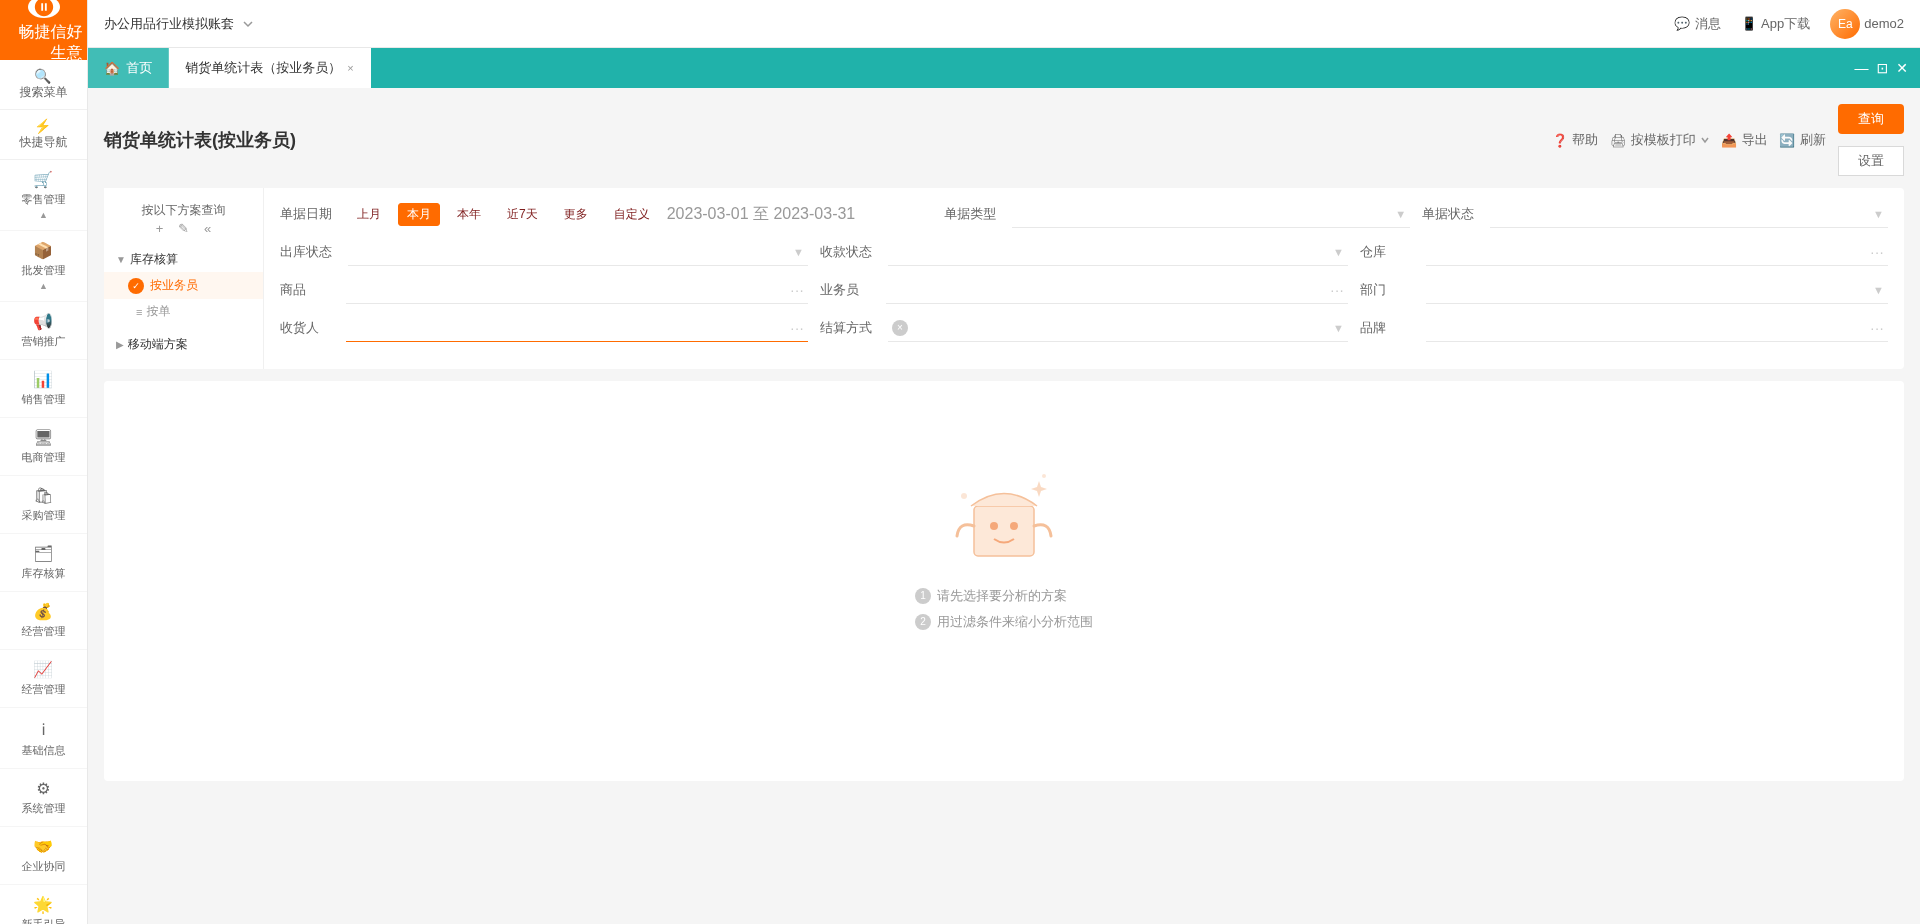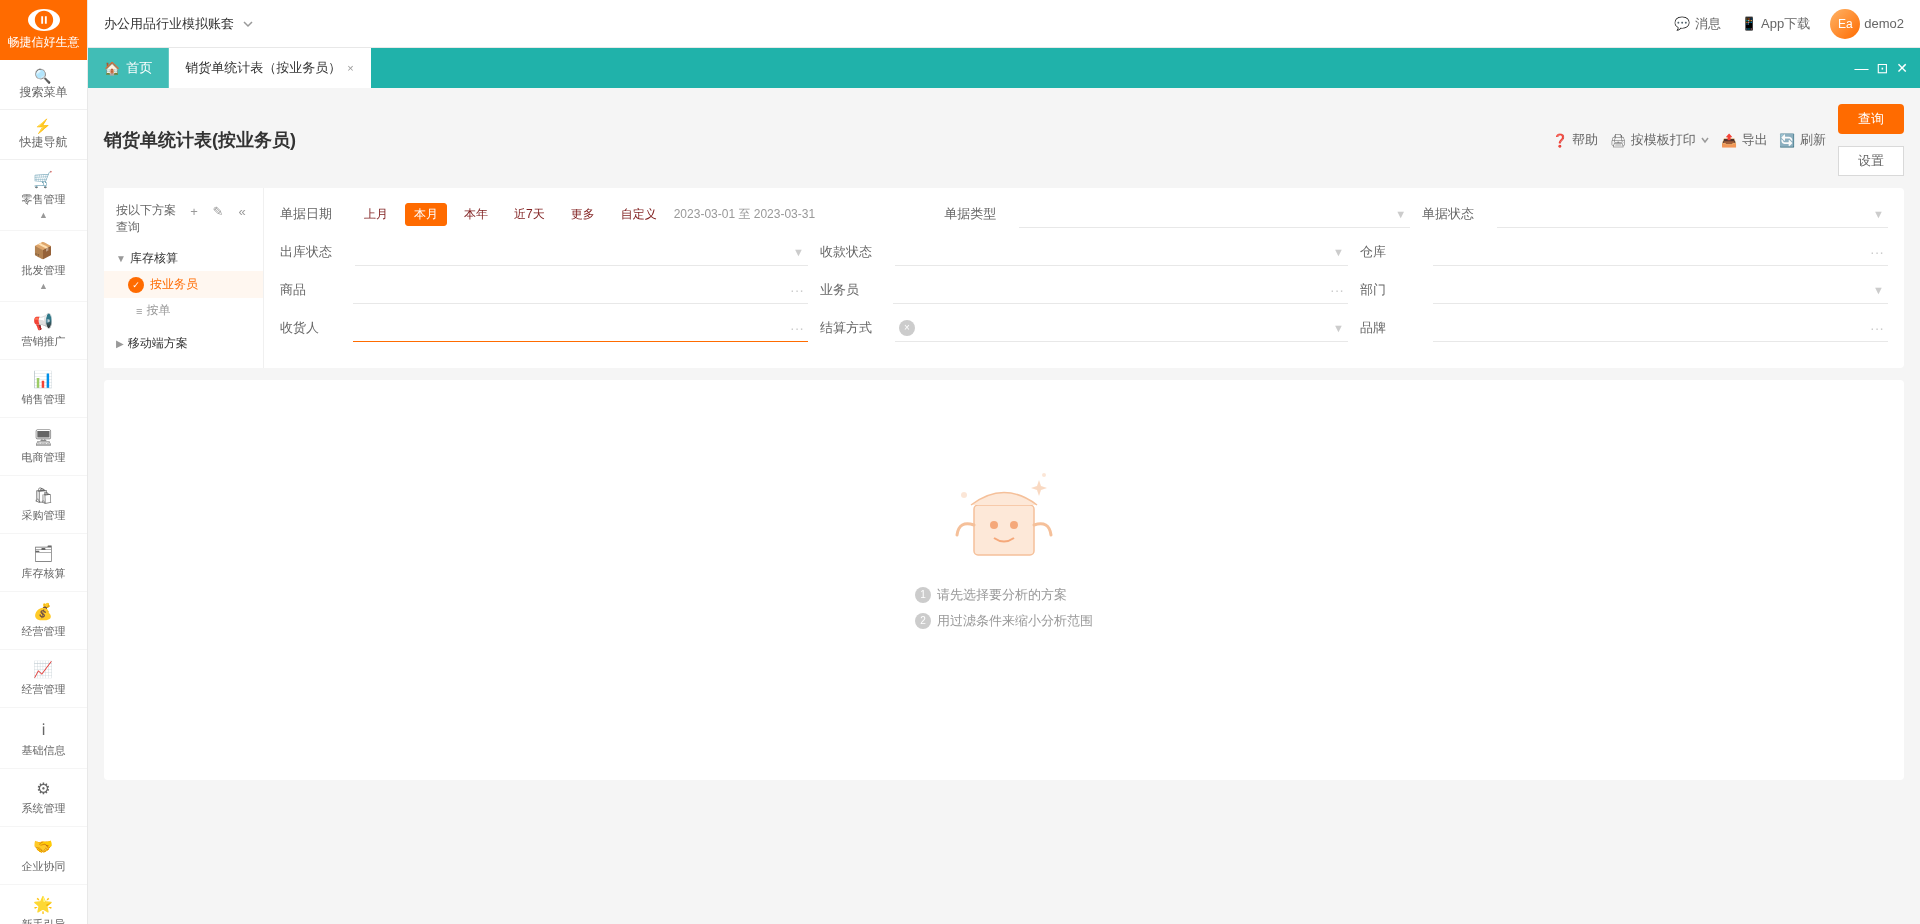--- a/index.html
+++ b/index.html
@@ -219,24 +219,26 @@
     }
     .scheme-panel {
       width: 160px;
       background: #fff;
       border-right: 1px solid #f0f0f0;
       flex-shrink: 0;
       padding: 8px 0;
     }
     .scheme-header {
       display: flex;
+      align-items: center;
       justify-content: space-between;
       padding: 6px 12px;
       color: #666;
       font-size: 12px;
+      flex-direction: column;
     }
     .scheme-header-title { font-size: 12px; color: #666; }
     .scheme-header-icons { display: flex; gap: 6px; }
     .scheme-icon { width: 18px; height: 18px; cursor: pointer; color: #999; display: flex; align-items: center; justify-content: center; font-size: 13px; }
     .scheme-group { padding: 4px 0; }
     .scheme-group-header {
       display: flex;
       align-items: center;
       padding: 4px 12px;
       color: #333;
@@ -276,21 +278,21 @@
       display: flex;
       align-items: center;
       gap: 12px;
       margin-bottom: 10px;
     }
     .filter-field {
       display: flex;
       align-items: center;
       flex: 1;
       min-width: 0;
-      gap: 23px;
+      gap: 16px;
     }
     .filter-label {
       color: #666;
       font-size: 13px;
       white-space: nowrap;
       min-width: 50px;
     }
     .filter-input-wrap {
       flex: 1;
       border-bottom: 1px solid #e8e8e8;
@@ -342,21 +344,21 @@
     .date-btn {
       padding: 2px 8px;
       font-size: 12px;
       border: 1px solid transparent;
       border-radius: 3px;
       cursor: pointer;
       color: #7f1d1d;
       background: transparent;
     }
     .date-btn.active { background: #ff6b00; color: #fff; border-color: #ff6b00; }
-    .date-range { font-size: 12px; color: #999; }
+    .date-range { font-size: 16px; color: #999; }
 
     
     .collapse-row {
       text-align: center;
       padding: 8px;
       color: #666;
       font-size: 12px;
       cursor: pointer;
       border-top: 1px solid #f0f0f0;
     }
@@ -396,21 +398,21 @@
 </head>
 <body>
 
 <div id="sidebar">
   <div class="sidebar-logo">
     <div class="logo-icon">
       <svg viewBox="0 0 24 24" fill="#ff6b00">
           <path d="M12 2C6.48 2 2 6.48 2 12s4.48 10 10 10 10-4.48 10-10S17.52 2 12 2zm-1 14H9V8h2v8zm4 0h-2V8h2v8z"></path>
         </svg>
     </div>
-    <span style="font-size:12px;line-height:1.3;text-align:right">畅捷信好生意</span>
+    <span style="font-size:16px;line-height:1.3;text-align:right">畅捷信好生意</span>
   </div>
   <div class="sidebar-search">
     <div style="font-size:14px;">🔍</div>
     <span>搜索菜单</span>
   </div>
   <div class="sidebar-quick">
     <div style="font-size:14px;">⚡</div>
     <span>快捷导航</span>
   </div>
 

